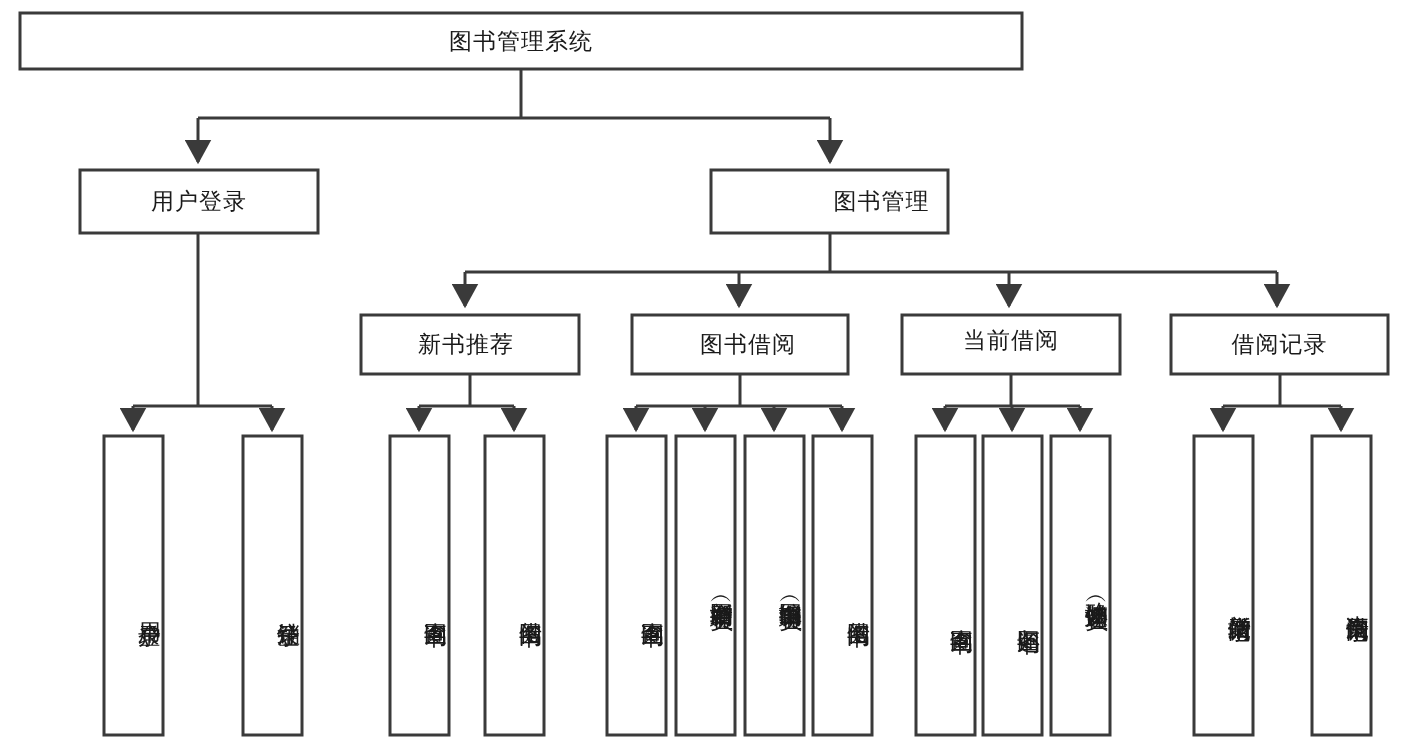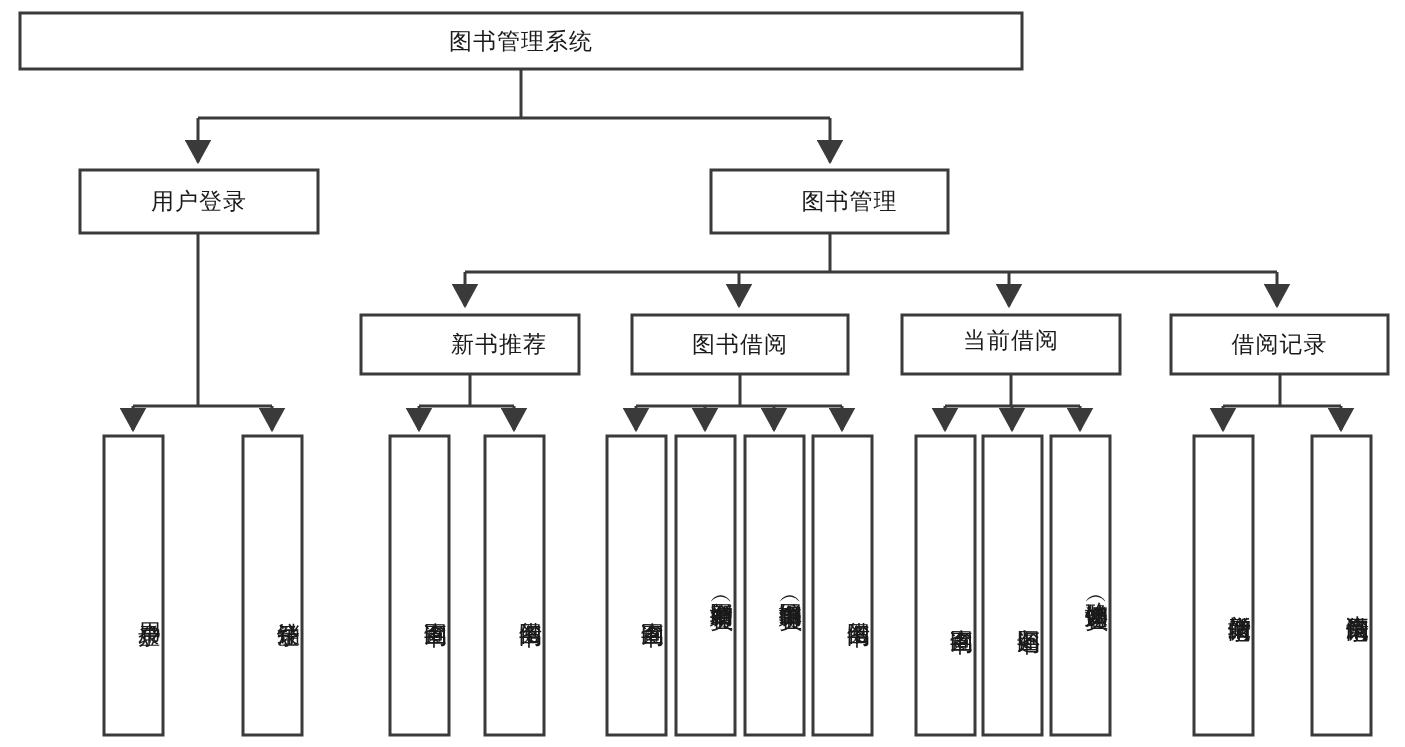--- a/index.html
+++ b/index.html
@@ -96,24 +96,24 @@
     <rect class="node-box" x="983" y="436" width="59" height="299"></rect>
     <rect class="node-box" x="1051" y="436" width="59" height="299"></rect>
 
     <rect class="node-box" x="1194" y="436" width="59" height="299"></rect>
     <rect class="node-box" x="1312" y="436" width="59" height="299"></rect>
   </svg>
 
   <div class="hlabel" style="left:20px;top:13px;width:1002px;height:56px;">图书管理系统</div>
 
   <div class="hlabel" style="left:80px;top:170px;width:238px;height:63px;">用户登录</div>
-  <div class="hlabel" style="left:684px;top:170px;width:237px;height:63px;padding-left:47px;">图书管理</div>
+  <div class="hlabel" style="left:716px;top:170px;width:237px;height:63px;padding-left:47px;">图书管理</div>
 
-  <div class="hlabel" style="left:361px;top:315px;width:210px;height:59px;margin-left:33px;">新书推荐</div>
-  <div class="hlabel" style="left:632px;top:315px;width:216px;height:59px;">图书借阅</div>
+  <div class="hlabel" style="left:361px;top:315px;width:210px;height:59px;">新书推荐</div>
+  <div class="hlabel" style="left:632px;top:315px;width:216px;height:59px;padding-left:8px;">图书借阅</div>
   <div class="hlabel" style="left:902px;top:315px;width:218px;height:51px;border-radius:22px;">当前借阅</div>
   <div class="hlabel" style="left:1171px;top:315px;width:217px;height:59px;">借阅记录</div>
 
   <div class="vlabel" style="left:104px;top:486px;width:59px;height:240px;">用户登录</div>
   <div class="vlabel" style="left:243px;top:486px;width:59px;height:240px;">注销登录</div>
 
   <div class="vlabel" style="left:390px;top:486px;width:59px;height:240px;">查询图书</div>
   <div class="vlabel" style="left:485px;top:486px;width:59px;height:240px;">借阅图书</div>
 
   <div class="vlabel" style="left:607px;top:486px;width:59px;height:240px;">查询图书</div>

